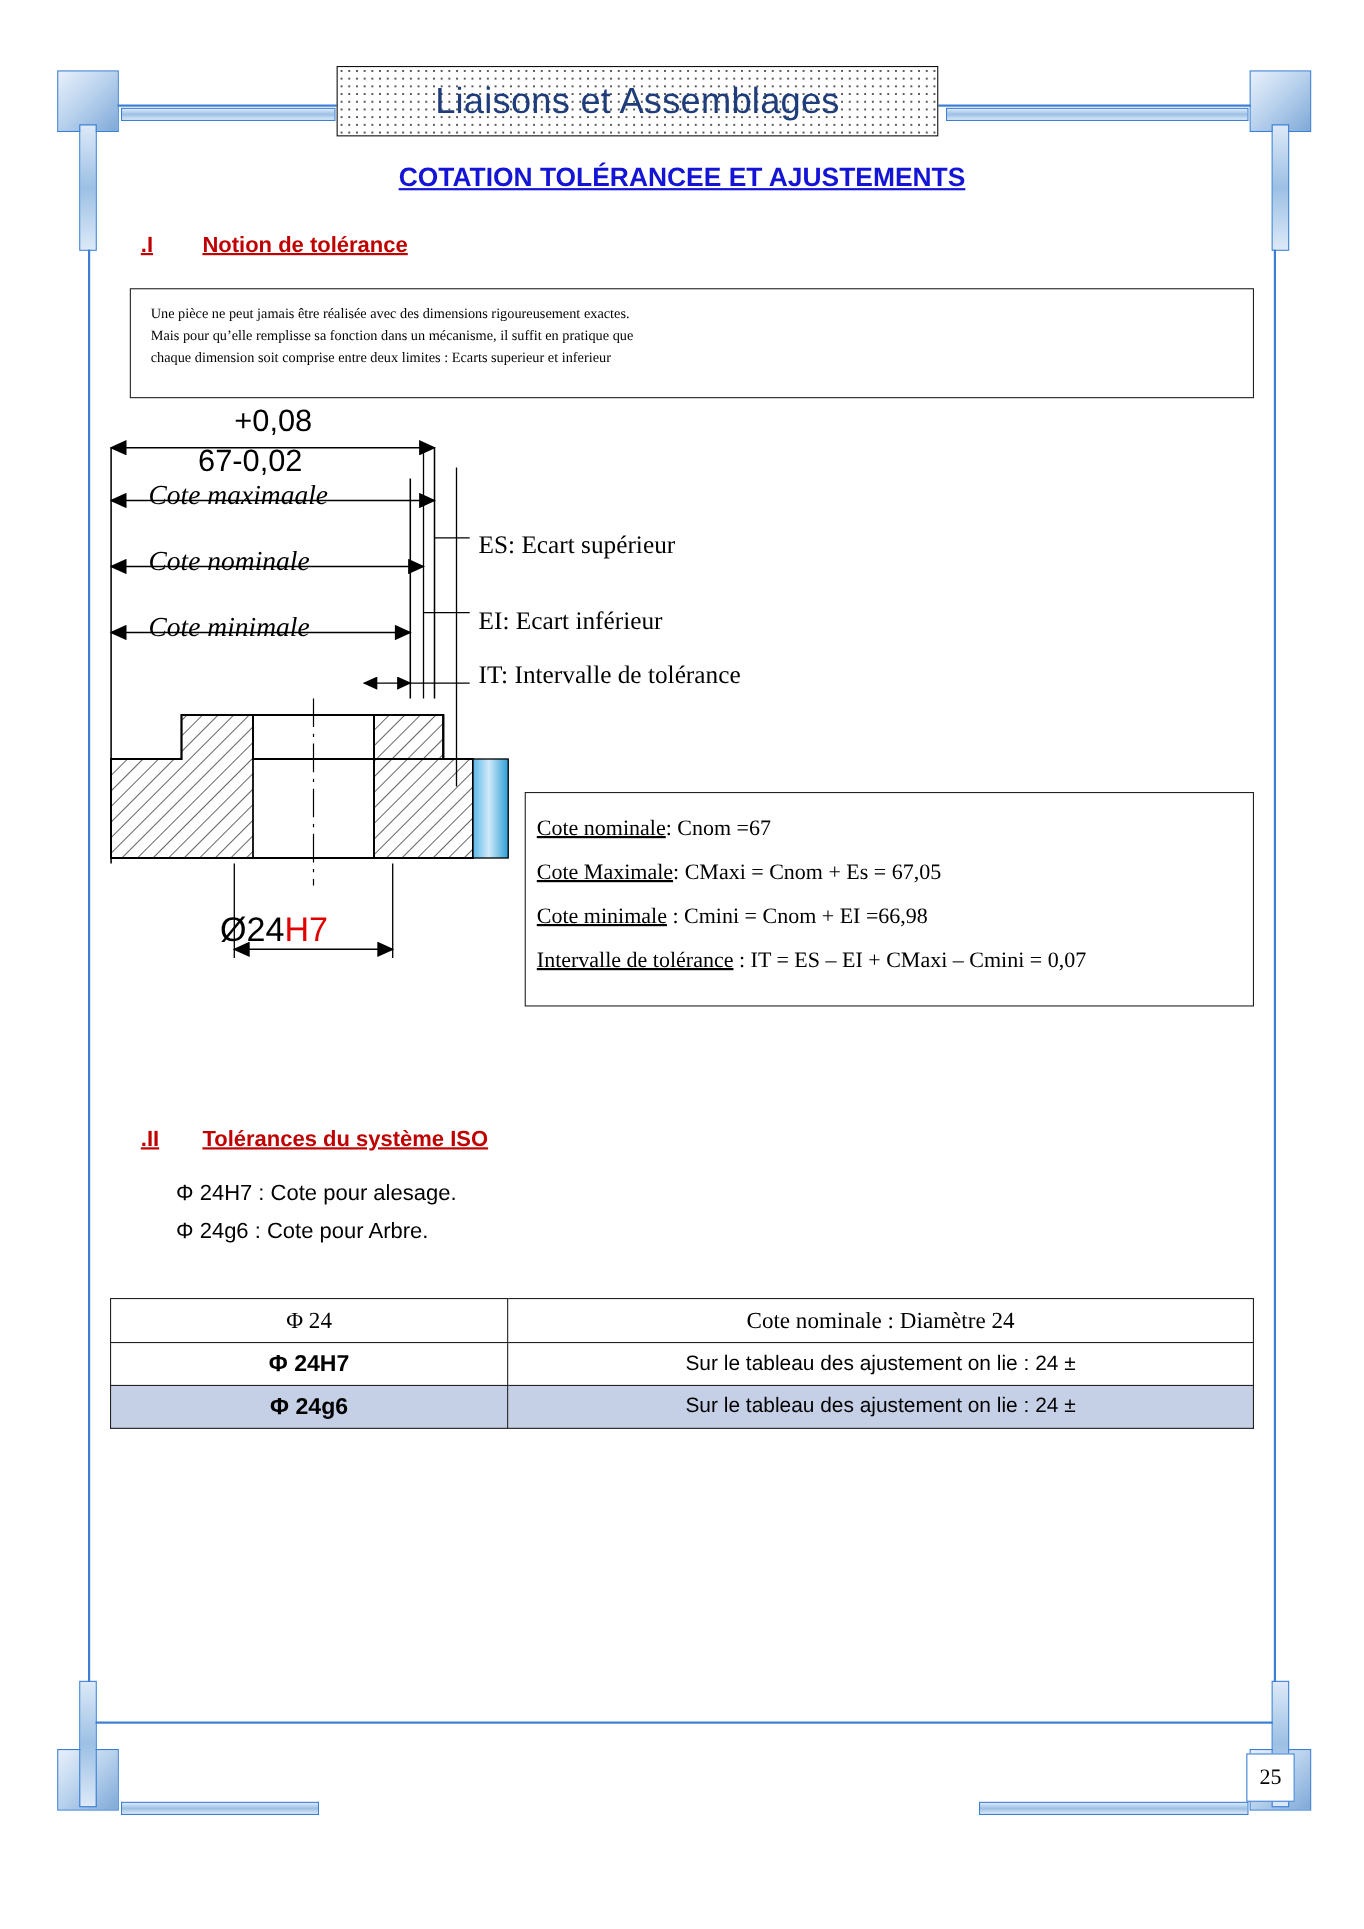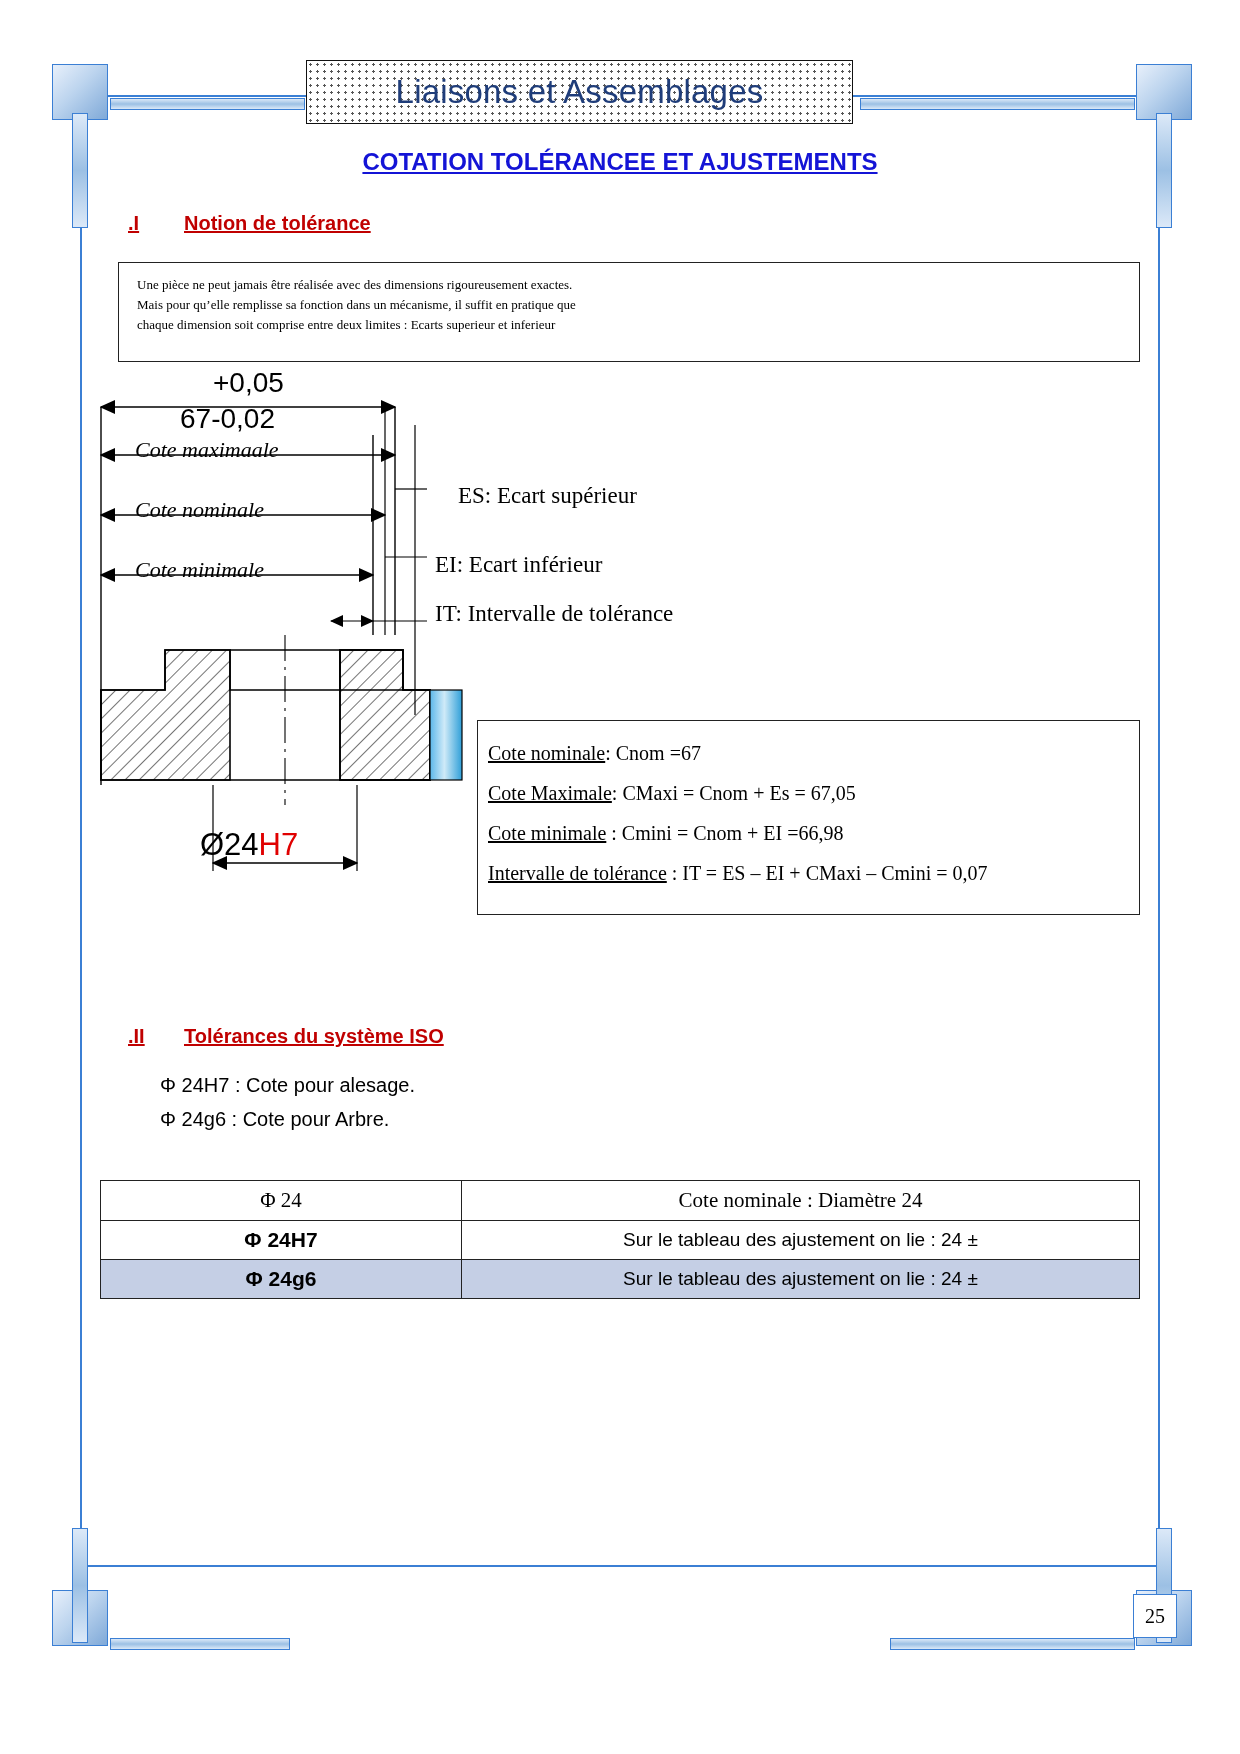--- a/index.html
+++ b/index.html
@@ -125,21 +125,21 @@
     position: absolute;
     left: 95px;
     top: 385px;
     width: 620px;
     height: 520px;
   }
   .dim-label {
     position: absolute;
     font-family: "Liberation Serif", serif;
     font-style: italic;
-    font-size: 22px;
+    font-size: 25px;
     white-space: nowrap;
   }
   .tol-top {
     position: absolute;
     font-family: "Liberation Sans", sans-serif;
     font-size: 28px;
     white-space: nowrap;
   }
   .right-label {
     position: absolute;
@@ -252,28 +252,28 @@
 </div>
 
 <div class="intro-box">
   <div>Une pièce ne peut jamais être réalisée avec des dimensions rigoureusement exactes.</div>
   <div>Mais pour qu’elle remplisse sa fonction dans un mécanisme, il suffit en pratique que</div>
   <div>chaque dimension soit comprise entre deux limites : Ecarts superieur et inferieur</div>
 </div>
 
 <div class="drawing">
 
-  <div class="tol-top" style="left:118px; top:-18px;">+0,05</div>
+  <div class="tol-top" style="left:118px; top:-18px;">+0,08</div>
   <div class="tol-top" style="left:85px; top:18px;">67-0,02</div>
 
   <div class="dim-label" style="left:40px; top:52px;">Cote maximaale</div>
   <div class="dim-label" style="left:40px; top:112px;">Cote nominale</div>
   <div class="dim-label" style="left:40px; top:172px;">Cote minimale</div>
 
-  <div class="right-label" style="left:340px; top:98px;margin-left:23px;">ES: Ecart supérieur</div>
+  <div class="right-label" style="left:340px; top:98px;">ES: Ecart supérieur</div>
   <div class="right-label" style="left:340px; top:167px;">EI: Ecart inférieur</div>
   <div class="right-label" style="left:340px; top:216px;">IT: Intervalle de tolérance</div>
 
   <div style="position:absolute; left:105px; top:442px; font-size:31px; font-family:'Liberation Sans',sans-serif;">
     <span>Ø24</span><span style="color:#e00000;">H7</span>
   </div>
 
   <svg width="620" height="520" viewBox="0 0 620 520">
     <defs>
       <marker id="arrL" markerWidth="12" markerHeight="10" refX="1" refY="5" orient="auto">

